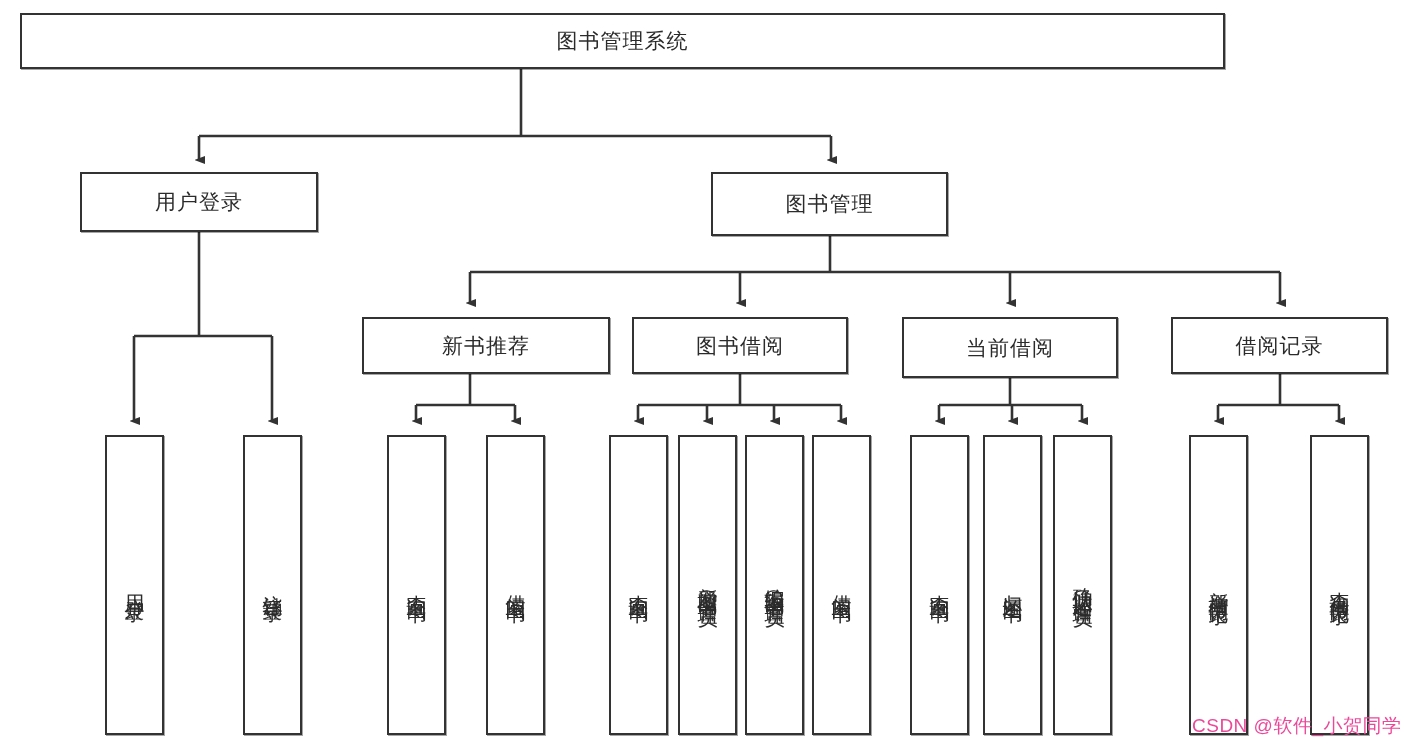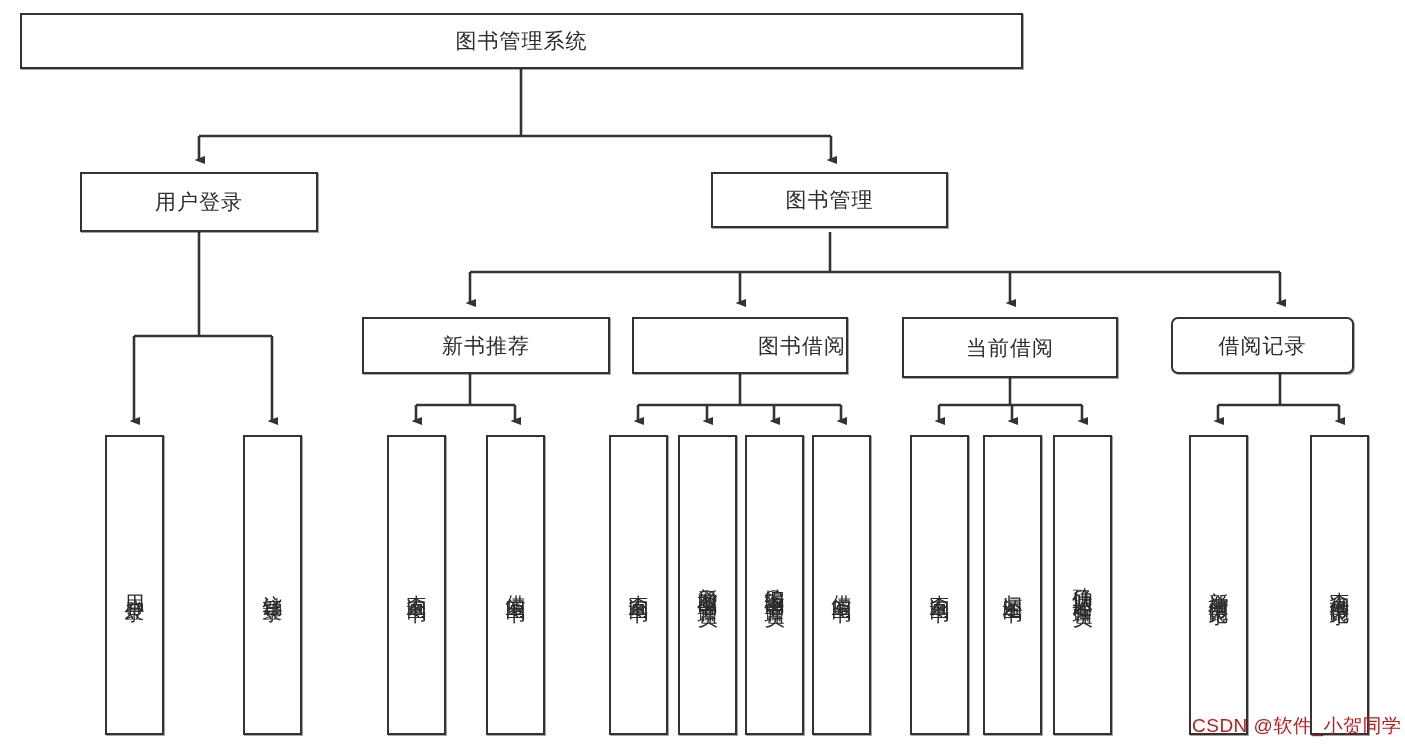--- a/index.html
+++ b/index.html
@@ -50,21 +50,21 @@
     padding: 4px 0;
   }
   .node.vert .label {
     writing-mode: vertical-rl;
     text-orientation: upright;
     white-space: nowrap;
   }
   .watermark {
     position: absolute;
     font-size: 19px;
-    color: #b91c1c;
+    color: #ec4899;
     white-space: nowrap;
     letter-spacing: 0.5px;
   }
 </style>
 </head>
 <body>
 
 <div id="canvas">
 
   <svg class="edges" viewBox="0 0 1405 747" xmlns="http://www.w3.org/2000/svg">
@@ -122,41 +122,41 @@
     </g>
 
     <g stroke="#333333" stroke-width="2.6" fill="none">
       <path d="M1280,374 L1280,405"></path>
       <path d="M1218,405 L1339,405"></path>
       <path d="M1218,405 L1218,421" marker-end="url(#arrow)"></path>
       <path d="M1339,405 L1339,421" marker-end="url(#arrow)"></path>
     </g>
   </svg>
 
-  <div class="node horiz" style="left:20px; top:13px; width:1003px; height:56px;">
+  <div class="node horiz" style="left:20px; top:13px; width:1205px; height:56px;">
     <span class="label">图书管理系统</span>
   </div>
 
   <div class="node horiz" style="left:80px; top:172px; width:238px; height:60px;">
     <span class="label">用户登录</span>
   </div>
-  <div class="node horiz" style="left:711px; top:172px; width:237px; height:56px;">
+  <div class="node horiz" style="left:711px; top:172px; width:237px; height:64px;">
     <span class="label">图书管理</span>
   </div>
 
   <div class="node horiz" style="left:362px; top:317px; width:248px; height:57px;">
     <span class="label">新书推荐</span>
   </div>
-  <div class="node horiz" style="left:632px; top:317px; width:216px; height:57px;justify-content:flex-end;">
+  <div class="node horiz" style="left:632px; top:317px; width:216px; height:57px;">
     <span class="label">图书借阅</span>
   </div>
   <div class="node horiz" style="left:902px; top:317px; width:216px; height:61px;">
     <span class="label">当前借阅</span>
   </div>
-  <div class="node horiz" style="left:1171px; top:317px; width:183px; height:57px;border-radius:7px;">
+  <div class="node horiz" style="left:1171px; top:317px; width:217px; height:57px;">
     <span class="label">借阅记录</span>
   </div>
 
   <div class="node vert" style="left:105px; top:435px; width:59px; height:300px;">
     <span class="label">用户登录</span>
   </div>
   <div class="node vert" style="left:243px; top:435px; width:59px; height:300px;">
     <span class="label">注销登录</span>
   </div>
   <div class="node vert" style="left:387px; top:435px; width:59px; height:300px;">

